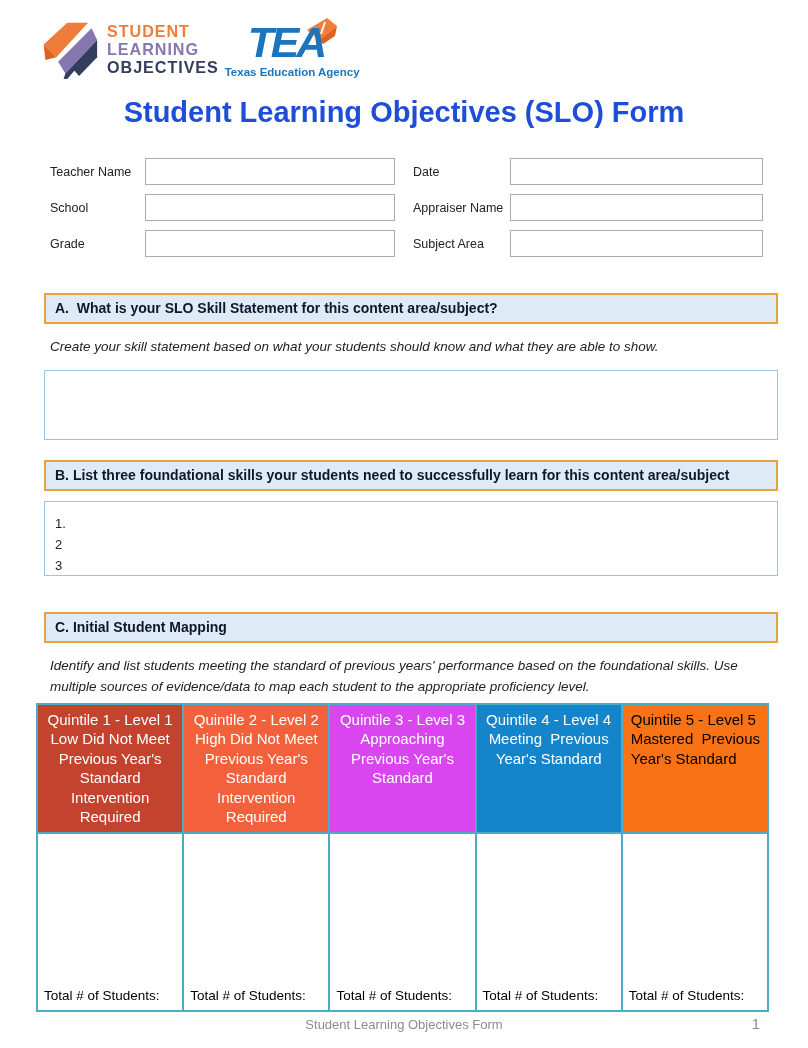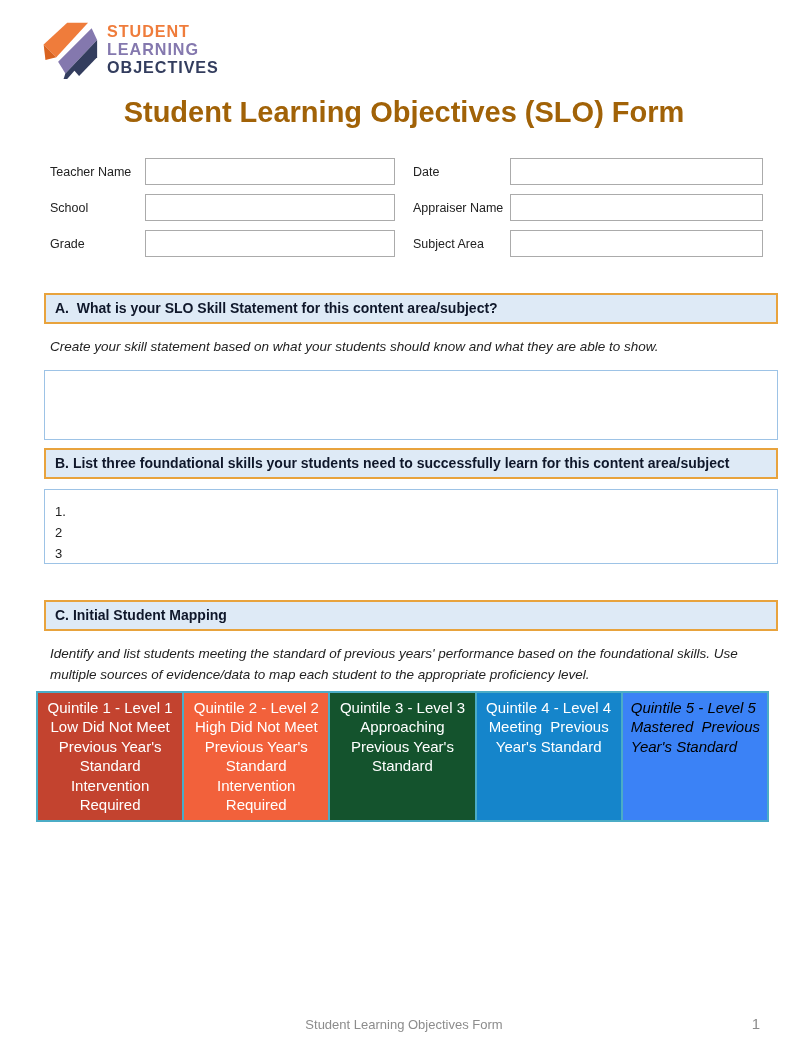--- a/index.html
+++ b/index.html
@@ -18,42 +18,42 @@
   .slo-line1 { color:#EF7C3B; font-size:17px; }
   .slo-line2 { color:#8478AE; font-size:17px; }
   .slo-line3 { color:#333D5E; font-size:17px; }
 
   .tea-logo { text-align:center; width:122px; position:relative; padding-top:4px; }
   .tea-acronym { color:#1B75BC; font-size:42px; font-weight:bold; font-style:italic; letter-spacing:-3px; line-height:0.92; transform:scaleX(1.02); }
   .tea-cap { position:absolute; top:-2px; right:8px; width:34px; height:26px; }
   .tea-name { color:#1B75BC; font-size:11.5px; font-weight:bold; margin-top:3px; white-space:nowrap; }
 
   
-  .page-title { margin-top:16px; text-align:center; color:#a16207; font-size:29px; font-weight:600; }
+  .page-title { margin-top:16px; text-align:center; color:#1d4ed8; font-size:29px; font-weight:600; }
 
   
   .form-grid {
     margin:29px 45px 0 50px;
     display:grid;
     grid-template-columns:95px 250px 18px 97px 253px;
     row-gap:9px; align-items:center;
   }
   .form-label { font-size:12.5px; color:#222; }
   .form-input { height:27px; width:100%; border:1px solid #ABABAB; background:#fff; font-size:13px; padding:0 6px; font-family:"Liberation Sans", sans-serif; }
   .spacer { }
 
   
   .section-bar {
     margin:0 30px 0 44px;
     border:2px solid #E8A33D; background:#DEEAF6;
     padding:5px 9px 6px; font-size:14px; font-weight:bold; color:#0f172a;
     white-space:pre-wrap;
   }
   .bar-a { margin-top:36px; }
-  .bar-b { margin-top:8px; }
+  .bar-b { margin-top:20px; }
   .bar-c { margin-top:36px; }
 
   .instruction { margin:13px 44px 0 50px; font-style:italic; font-size:13.5px; color:#222; line-height:1.5; }
   .instr-c { width:700px; }
 
   .answer-box { margin:13px 30px 0 44px; border:1px solid #9DC3E6; background:#fff; }
   .box-a { height:70px; }
   .box-b { height:75px; margin-top:10px; padding:11px 10px 0 10px; font-size:13px; line-height:1.62; color:#222; }
 
   
@@ -86,20 +86,29 @@
       <polygon fill="#333D5E" points="63,21 63,40 40,64 26,64 28,58"></polygon>
       <polygon fill="#FFFFFF" points="30,64 38,55 46,64"></polygon>
     </svg>
     <div class="slo-text">
       <div class="slo-line1">STUDENT</div>
       <div class="slo-line2">LEARNING</div>
       <div class="slo-line3">OBJECTIVES</div>
     </div>
   </div>
 
+  <div class="tea-logo">
+    <svg class="tea-cap" viewBox="0 0 34 26">
+      <polygon fill="#EF7C3B" points="2,12 22,0 32,8 14,22"></polygon>
+      <polygon fill="#D9631F" points="14,22 32,8 30,18 18,26"></polygon>
+      <polyline points="20,4 16,16" stroke="#ffffff" stroke-width="2" fill="none"></polyline>
+    </svg>
+    <div class="tea-acronym">TEA</div>
+    <div class="tea-name">Texas Education Agency</div>
+  </div>
 </div>
 
 <div class="page-title">Student Learning Objectives (SLO) Form</div>
 
 <div class="form-grid">
   <div class="form-label">Teacher Name</div>
   <input class="form-input" style="">
   <div class="spacer"></div>
   <div class="form-label">Date</div>
   <input class="form-input" style="">
@@ -138,30 +147,47 @@
 Low Did Not Meet
 Previous Year's
 Standard  Intervention
 Required</th>
     <th style="background-color: rgb(242, 97, 59); color: rgb(255, 255, 255);">Quintile 2 - Level 2
 High Did Not Meet
 Previous Year's
 Standard
 Intervention
 Required</th>
-    <th style="background-color: #14532d; color: rgb(255, 255, 255);">Quintile 3 - Level 3
+    <th style="background-color: #d946ef; color: rgb(255, 255, 255);">Quintile 3 - Level 3
 Approaching
 Previous Year's
 Standard</th>
     <th style="background-color: rgb(21, 133, 203); color: rgb(255, 255, 255);">Quintile 4 - Level 4
 Meeting  Previous
 Year's Standard</th>
-    <th class="left-align" style="background-color: #3b82f6; color: rgb(0, 0, 0); font-style: italic;">Quintile 5 - Level 5
+    <th class="left-align" style="background-color: #f97316; color: rgb(0, 0, 0);">Quintile 5 - Level 5
 Mastered  Previous
 Year's Standard</th>
+  </tr>
+  <tr>
+    <td>
+      <div class="total-label">Total # of Students:</div>
+    </td>
+    <td>
+      <div class="total-label">Total # of Students:</div>
+    </td>
+    <td>
+      <div class="total-label">Total # of Students:</div>
+    </td>
+    <td>
+      <div class="total-label">Total # of Students:</div>
+    </td>
+    <td>
+      <div class="total-label">Total # of Students:</div>
+    </td>
   </tr>
 </tbody>
   </table>
 
 <div class="footer">
   <span>Student Learning Objectives Form</span>
   <span class="page-number">1</span>
 </div>
 
 </body></html>

